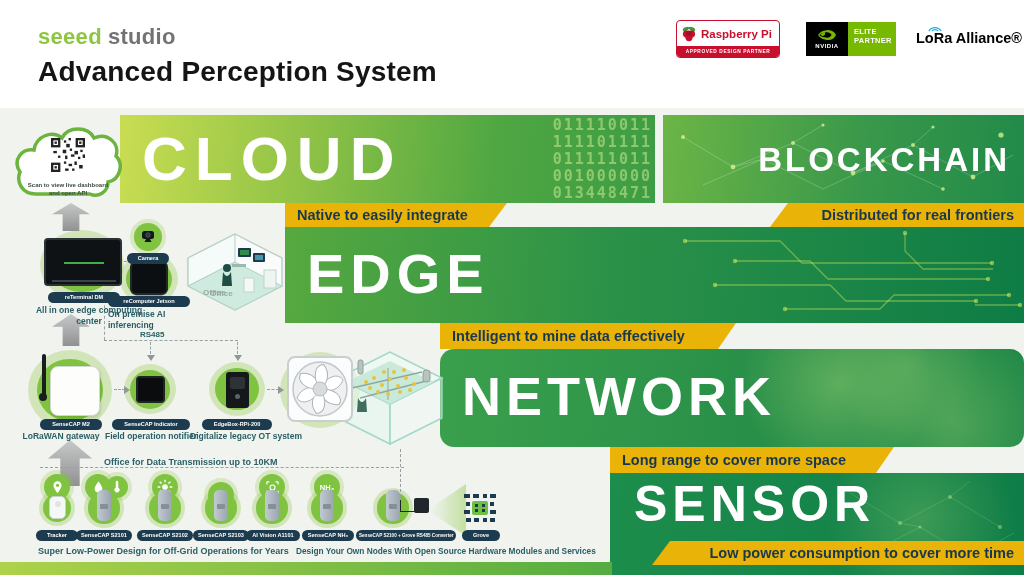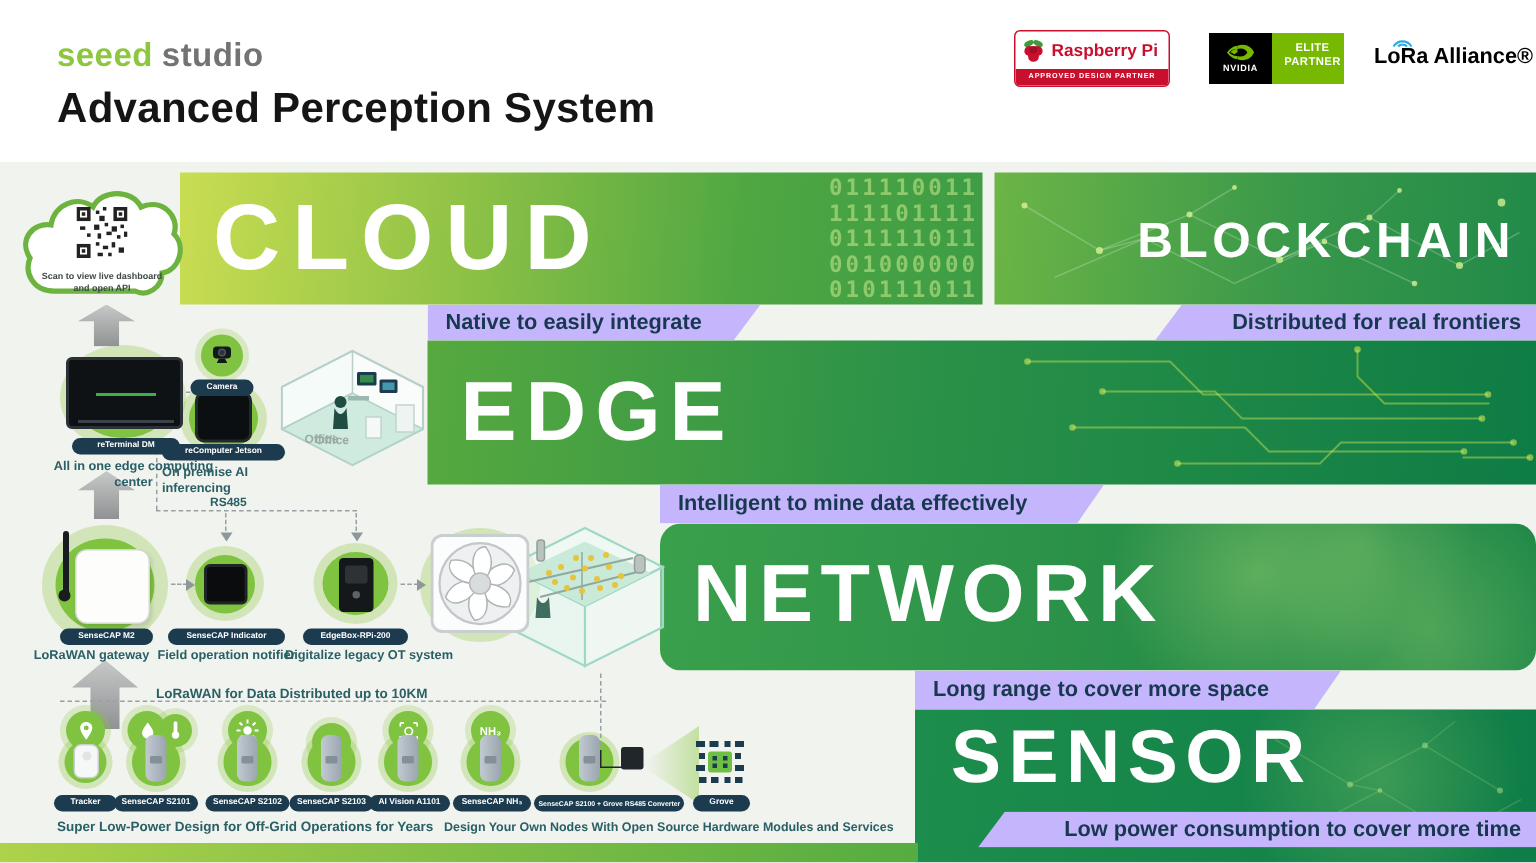--- a/index.html
+++ b/index.html
@@ -51,21 +51,21 @@
       radial-gradient(circle at 88% 75%, rgba(186,228,126,.30), rgba(186,228,126,0) 20%),
       radial-gradient(circle at 80% 15%, rgba(186,228,126,.22), rgba(186,228,126,0) 16%),
       linear-gradient(95deg,#3ba04c 0%,#268d48 60%,#1d8747 100%); border-radius: 14px; }
   .band-network .band-label { position:absolute; left:22px; top:16px; font-size:54px; letter-spacing:5px; }
   .band-sensor { left:610px; top:473px; width:414px; height:102px;
     background:
       radial-gradient(circle at 75% 45%, rgba(170,220,120,.28), rgba(170,220,120,0) 30%),
       linear-gradient(95deg,#1d8d4c 0%,#0f7d47 100%); }
   .band-sensor .band-label { position:absolute; left:24px; top:2px; font-size:50px; letter-spacing:5px; }
 
-  .ribbon { position:absolute; height:24px; background:#c4b5fd; color:#17384e; font-weight:800;
+  .ribbon { position:absolute; height:24px; background:#eab308; color:#17384e; font-weight:800;
     font-size:14.5px; line-height:24px; white-space:nowrap; z-index:5; }
   .rib-left { clip-path:polygon(0 0,100% 0,calc(100% - 18px) 100%,0 100%); padding-left:12px; }
   .rib-right { clip-path:polygon(18px 0,100% 0,100% 100%,0 100%); text-align:right; padding-right:10px; }
   .ribbon-cloud { left:285px; top:203px; width:222px; }
   .ribbon-blockchain { left:770px; top:203px; width:254px; }
   .ribbon-edge { left:440px; top:323px; width:296px; height:26px; line-height:26px; }
   .ribbon-network { left:610px; top:447px; width:284px; height:26px; line-height:26px; }
   .ribbon-sensor { left:652px; top:541px; width:372px; }
 
   .bottom-strip { position:absolute; left:0; top:562px; width:612px; height:13px;
@@ -165,41 +165,41 @@
     <div class="nvl">
       <span>
         <svg width="20" height="13" viewBox="0 0 20 13">
           <path d="M8 1.5c5-1.8 9.5.6 11 4.5-1.5 3.9-6 6.3-11 4.5V8.3c2.6 1 5.6-.2 6.6-2.3C13.6 3.9 10.6 2.7 8 3.7V1.5z" fill="#76b900"></path>
           <path d="M8 3.7v2.1c-1.3.5-2.2 1.5-2.2 1.5S4.6 6 3.2 6C4.3 4.4 6 3.7 8 3.7z" fill="#76b900"></path>
           <path d="M1 6c1.9-2.8 4.3-4.3 7-4.5v2.2C5.5 3.5 3.4 4.8 2.4 6c1 1.2 3.1 2.5 5.6 2.3v2.2C5.3 10.3 2.9 8.8 1 6z" fill="#76b900"></path>
         </svg>
       </span>
       <span class="word">NVIDIA</span>
     </div>
-    <div class="nvr" style="width:48px;text-align:center;">ELITE PARTNER</div>
+    <div class="nvr" style="width:48px;">ELITE PARTNER</div>
   </div>
 
   <div class="badge-lora">
     <span>
       <svg width="16" height="10" viewBox="0 0 16 10">
         <path d="M2 8 A7 7 0 0 1 14 8" stroke="#29abe2" stroke-width="1.4" fill="none"></path>
         <path d="M5 8 A4 4 0 0 1 11 8" stroke="#29abe2" stroke-width="1.4" fill="none"></path>
       </svg>
     </span>
     <span>LoRa Alliance®</span>
   </div>
 
   <div class="band band-cloud">
     <div class="band-label">CLOUD</div>
     <div class="binary">
       <div>011110011</div>
       <div>111101111</div>
       <div>011111011</div>
       <div>001000000</div>
-      <div>010111011</div>
+      <div>013448471</div>
     </div>
   </div>
 
   <div class="band band-blockchain">
     <svg width="361" height="88" viewBox="0 0 361 88" style="position:absolute;left:0;top:0;">
       <g stroke="rgba(255,255,255,.22)" stroke-width="1">
         <path d="M20 22 L70 52 L130 28 L190 58 L250 30 L310 62 L350 40" fill="none"></path>
         <path d="M40 70 L100 44 L160 74 L220 46 L280 74" fill="none"></path>
         <path d="M70 52 L100 44 M190 58 L220 46 M130 28 L160 10 M250 30 L270 12"></path>
       </g>
@@ -315,21 +315,21 @@
           <rect x="24" y="3" width="2" height="2"></rect>
           <rect x="3" y="24" width="2" height="2"></rect>
         </g>
     </svg>
     <div class="cloud-note">Scan to view live dashboard and open API</div>
   </div>
 
   <div class="up-arrow" style="left:52px; top:203px; width:38px; height:28px;"></div>
   <div class="up-arrow" style="left:52px; top:314px; width:38px; height:32px;"></div>
   <div class="up-arrow" style="left:48px; top:440px; width:44px; height:46px;"></div>
-  <div class="note" style="left:104px; top:457px;">LoRaWAN for Data Distributed up to 10KM</div>
+  <div class="note" style="left:104px; top:457px;">Office for Data Transmission up to 10KM</div>
 
   <div class="halo" style="left:40px; top:230px; width:84px; height:70px;">
       <div class="core"></div>
     </div>
   <div class="monitor">
       <div class="scanline"></div>
       <div class="bar"></div>
     </div>
   <div class="pill" style="left:48px; top:292px; width:72px;">reTerminal DM</div>
   <div class="caption" style="left:27px; top:305px; width:124px;">All in one edge computing center</div>

